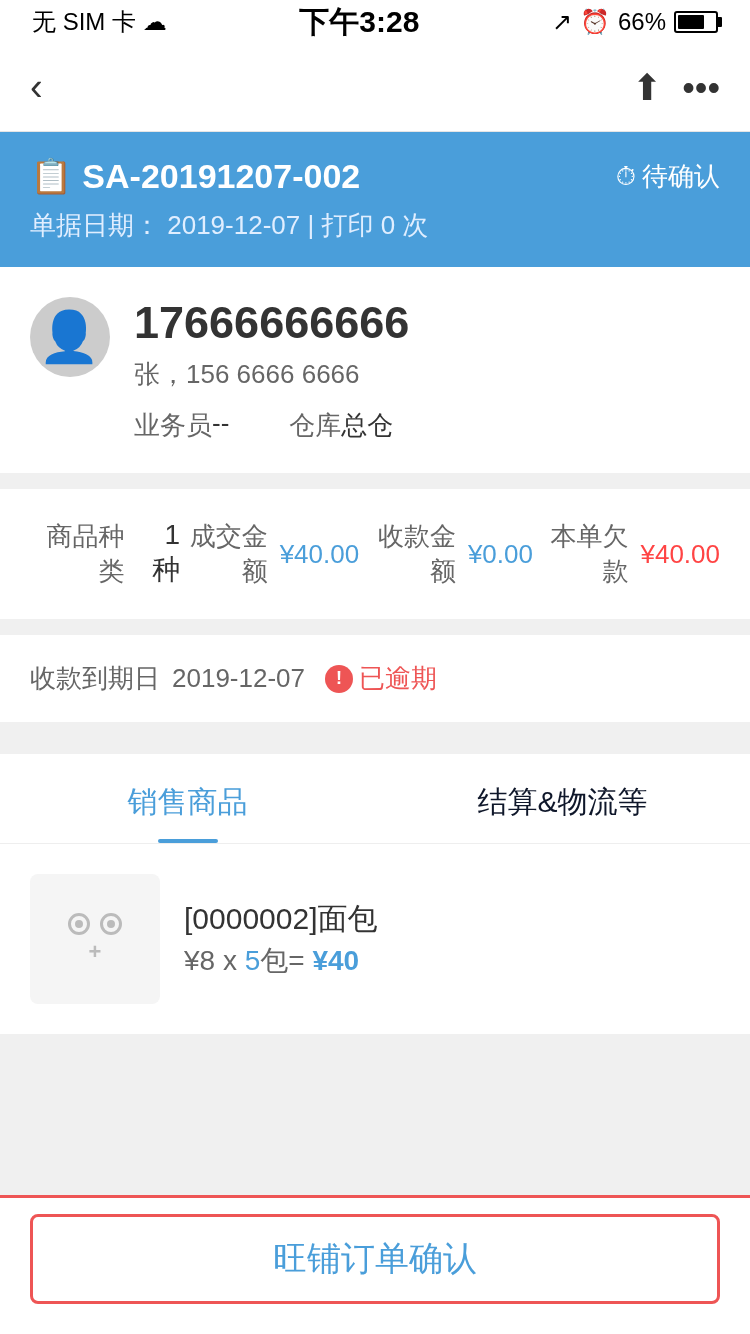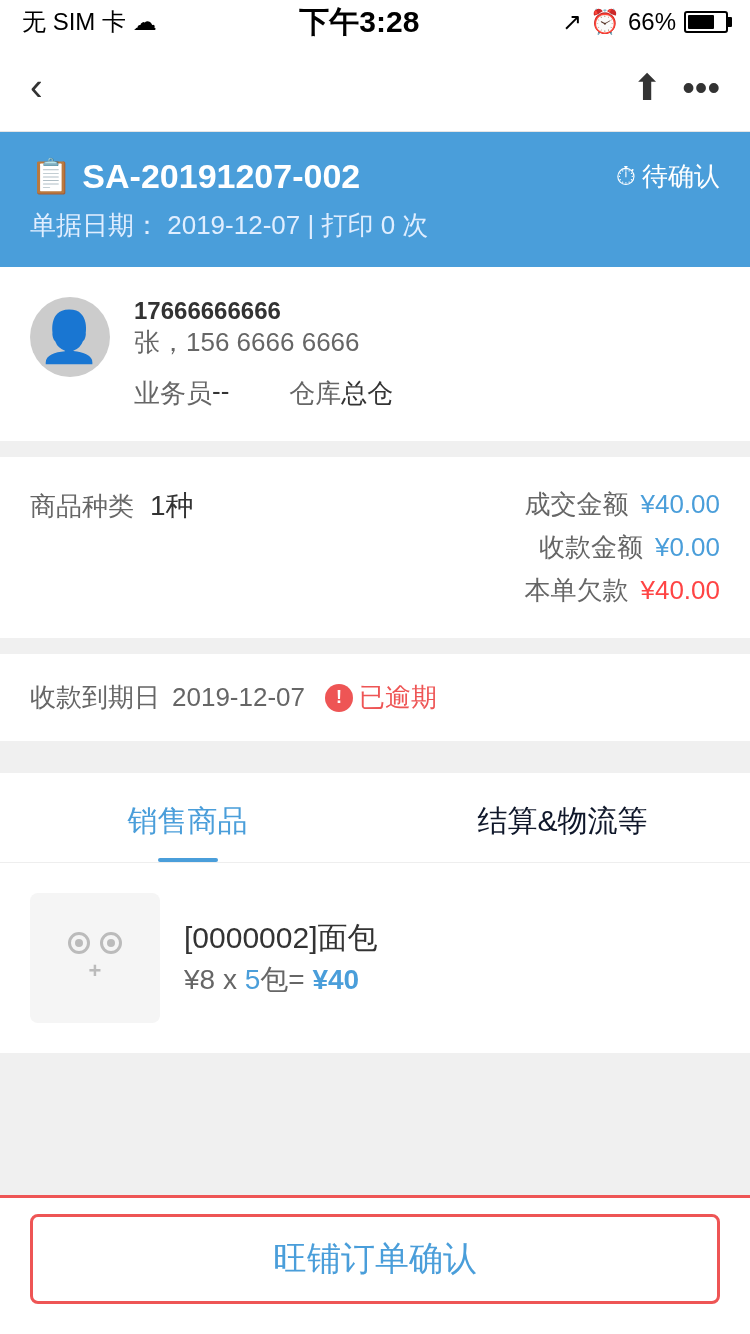--- a/index.html
+++ b/index.html
@@ -13,21 +13,21 @@
       color: #333;
     }
 
     
     .status-bar {
       height: 44px;
       background: #fff;
       display: flex;
       align-items: center;
       justify-content: space-between;
-      padding: 0 22px;
+      padding: 0 32px;
       font-size: 24px;
       color: #000;
     }
     .status-left { display: flex; align-items: center; gap: 10px; }
     .status-center { font-size: 30px; font-weight: 600; }
     .status-right { display: flex; align-items: center; gap: 8px; font-size: 24px; }
 
     
     .nav-bar {
       height: 88px;
@@ -116,24 +116,24 @@
       justify-content: center;
       flex-shrink: 0;
       overflow: hidden;
     }
     .avatar-icon {
       font-size: 50px;
       color: #888;
     }
     .customer-info { flex: 1; }
     .customer-phone {
-      font-size: 24px;
+      font-size: 45px;
       font-weight: 600;
       color: #333;
-      margin-bottom: 0;
+      margin-bottom: 8px;
     }
     .customer-name {
       font-size: 26px;
       color: #666;
       margin-bottom: 16px;
     }
     .customer-meta {
       display: flex;
       font-size: 26px;
       color: #666;
@@ -151,21 +151,21 @@
     }
     .summary-grid {
       display: flex;
       justify-content: space-between;
       align-items: flex-start;
       text-align: right;
     }
     .summary-left { display: flex; align-items: center; gap: 16px; }
     .summary-label { font-size: 26px; color: #666; }
     .summary-value { font-size: 28px; color: #333; }
-    .summary-right { display: flex; flex-direction: column; align-items: flex-end; gap: 8px; }
+    .summary-right { display: flex; align-items: flex-end; gap: 8px; }
     .amount-row { display: flex; align-items: center; gap: 12px; font-size: 26px; }
     .amount-name { color: #666; }
     .amount-val { color: #4a9eda; }
     .amount-val.red { color: #f44; }
 
     
     .due-section {
       background: #fff;
       padding: 26px 30px;
       margin-bottom: 32px;

